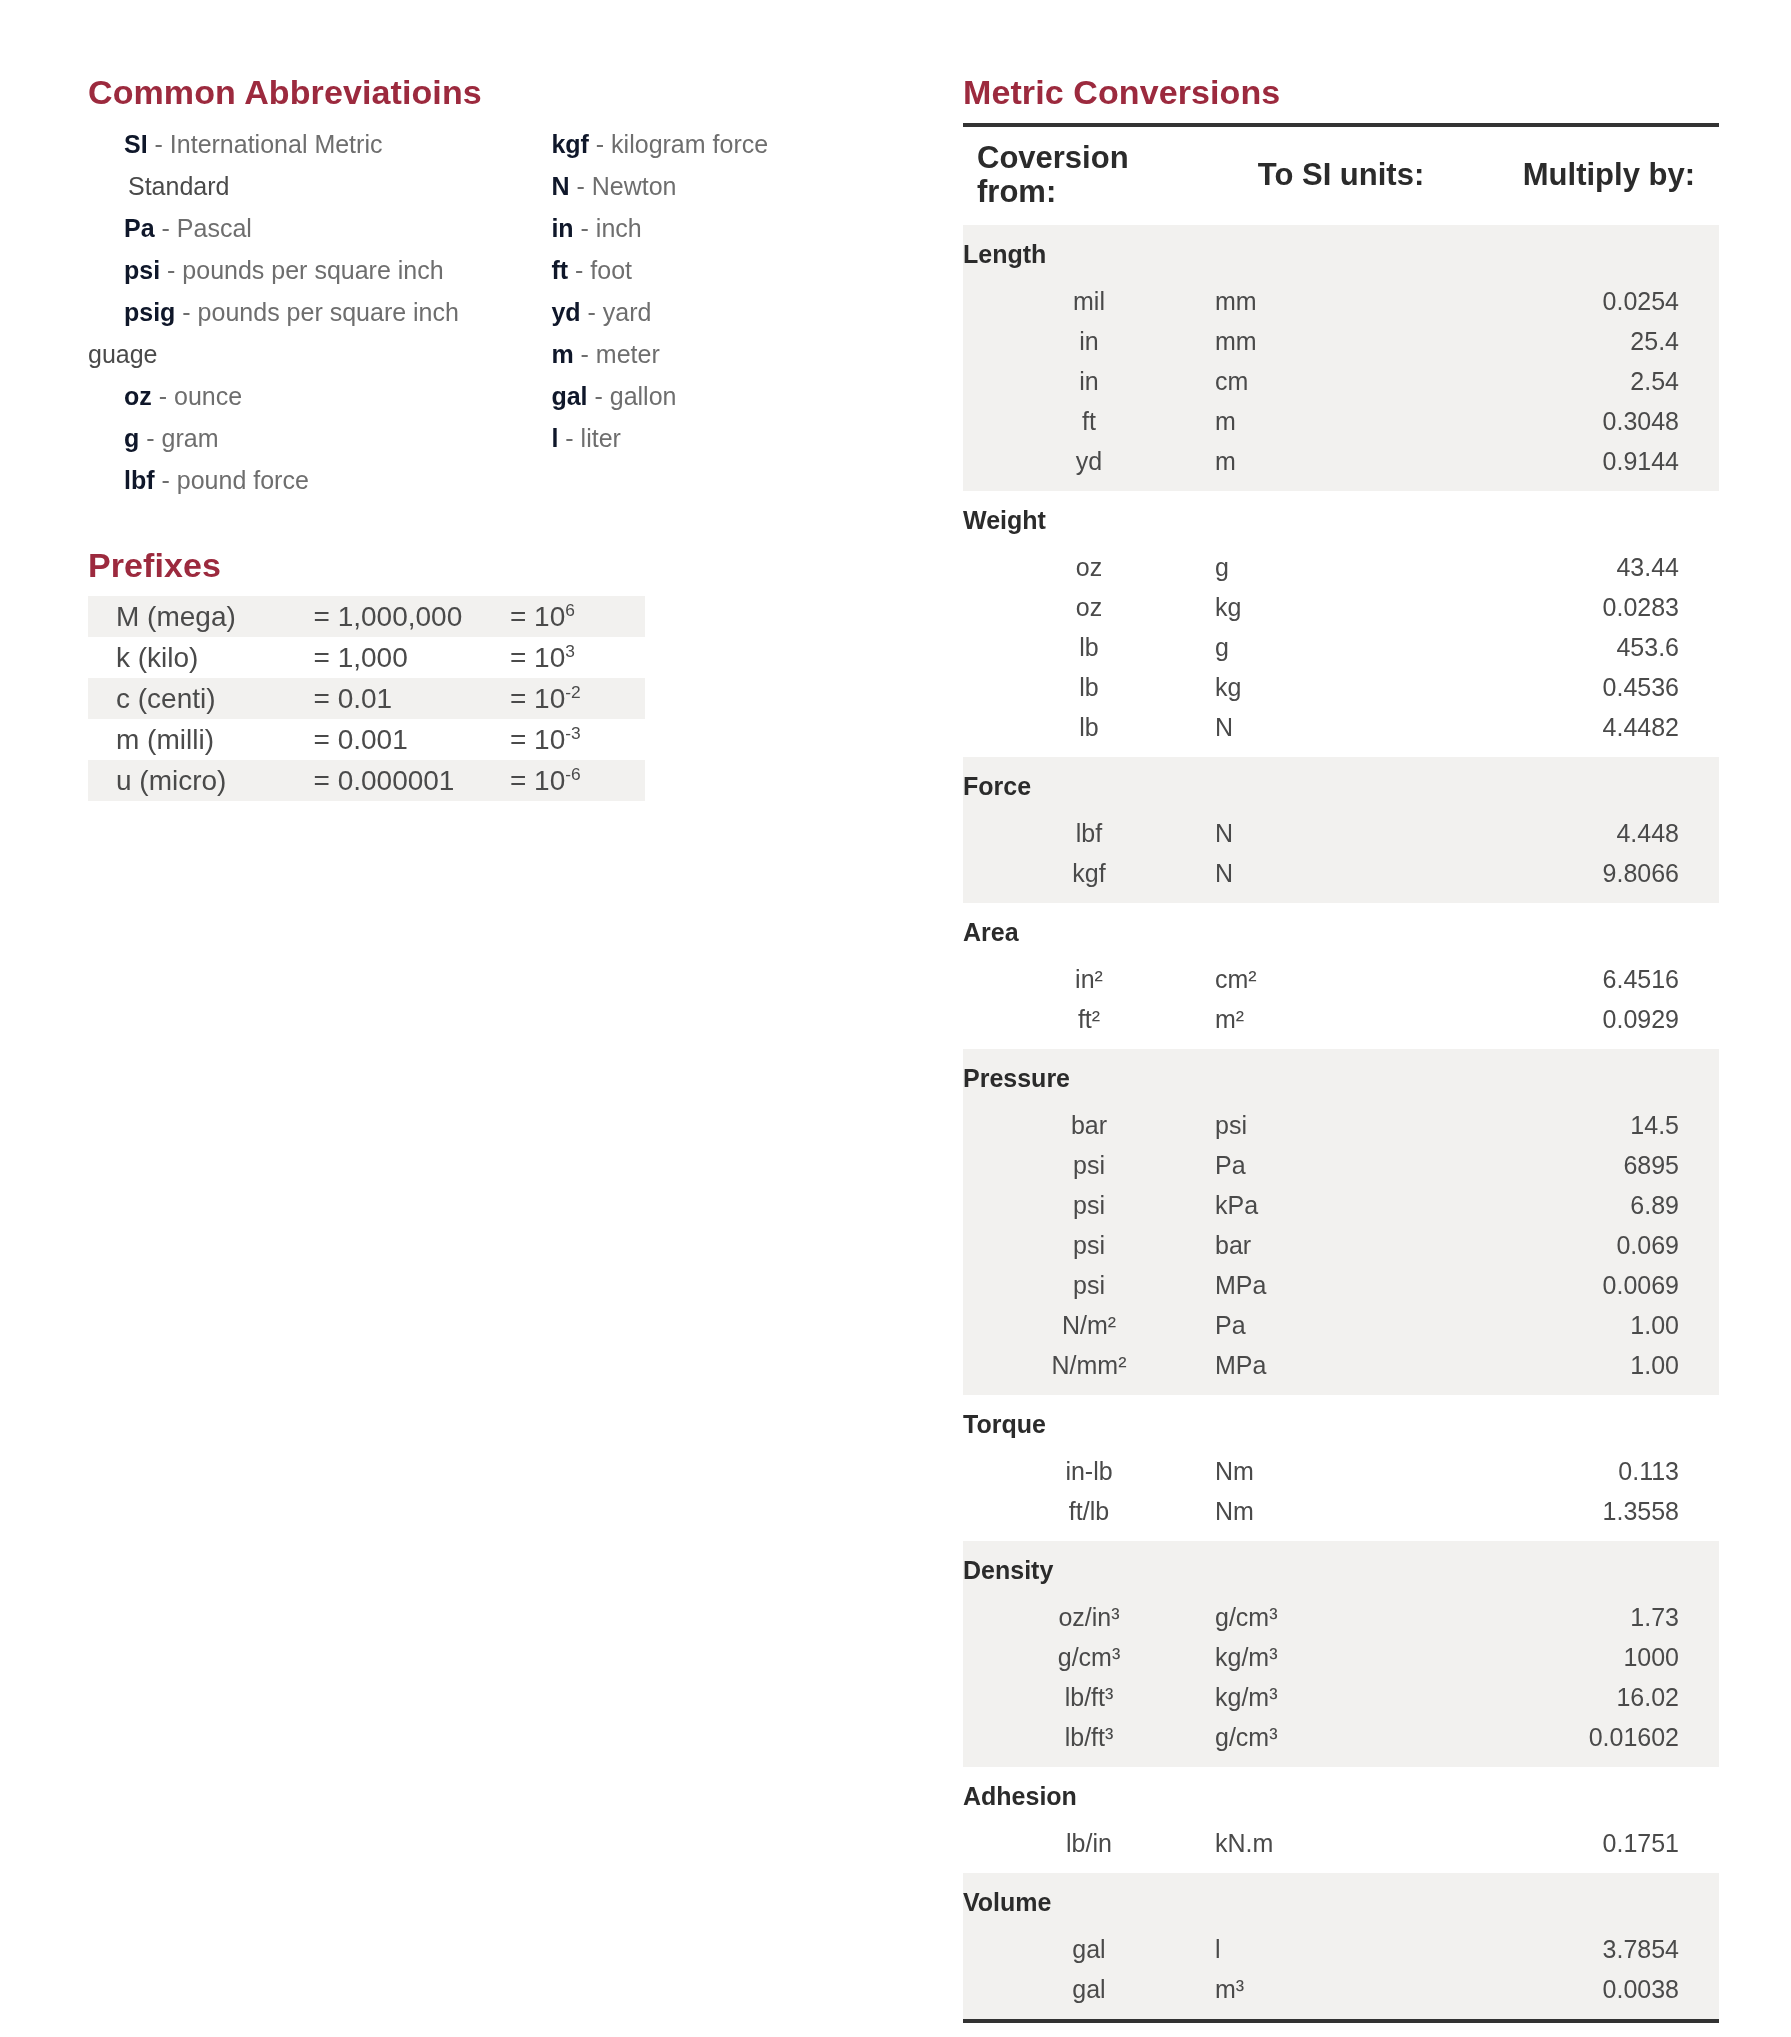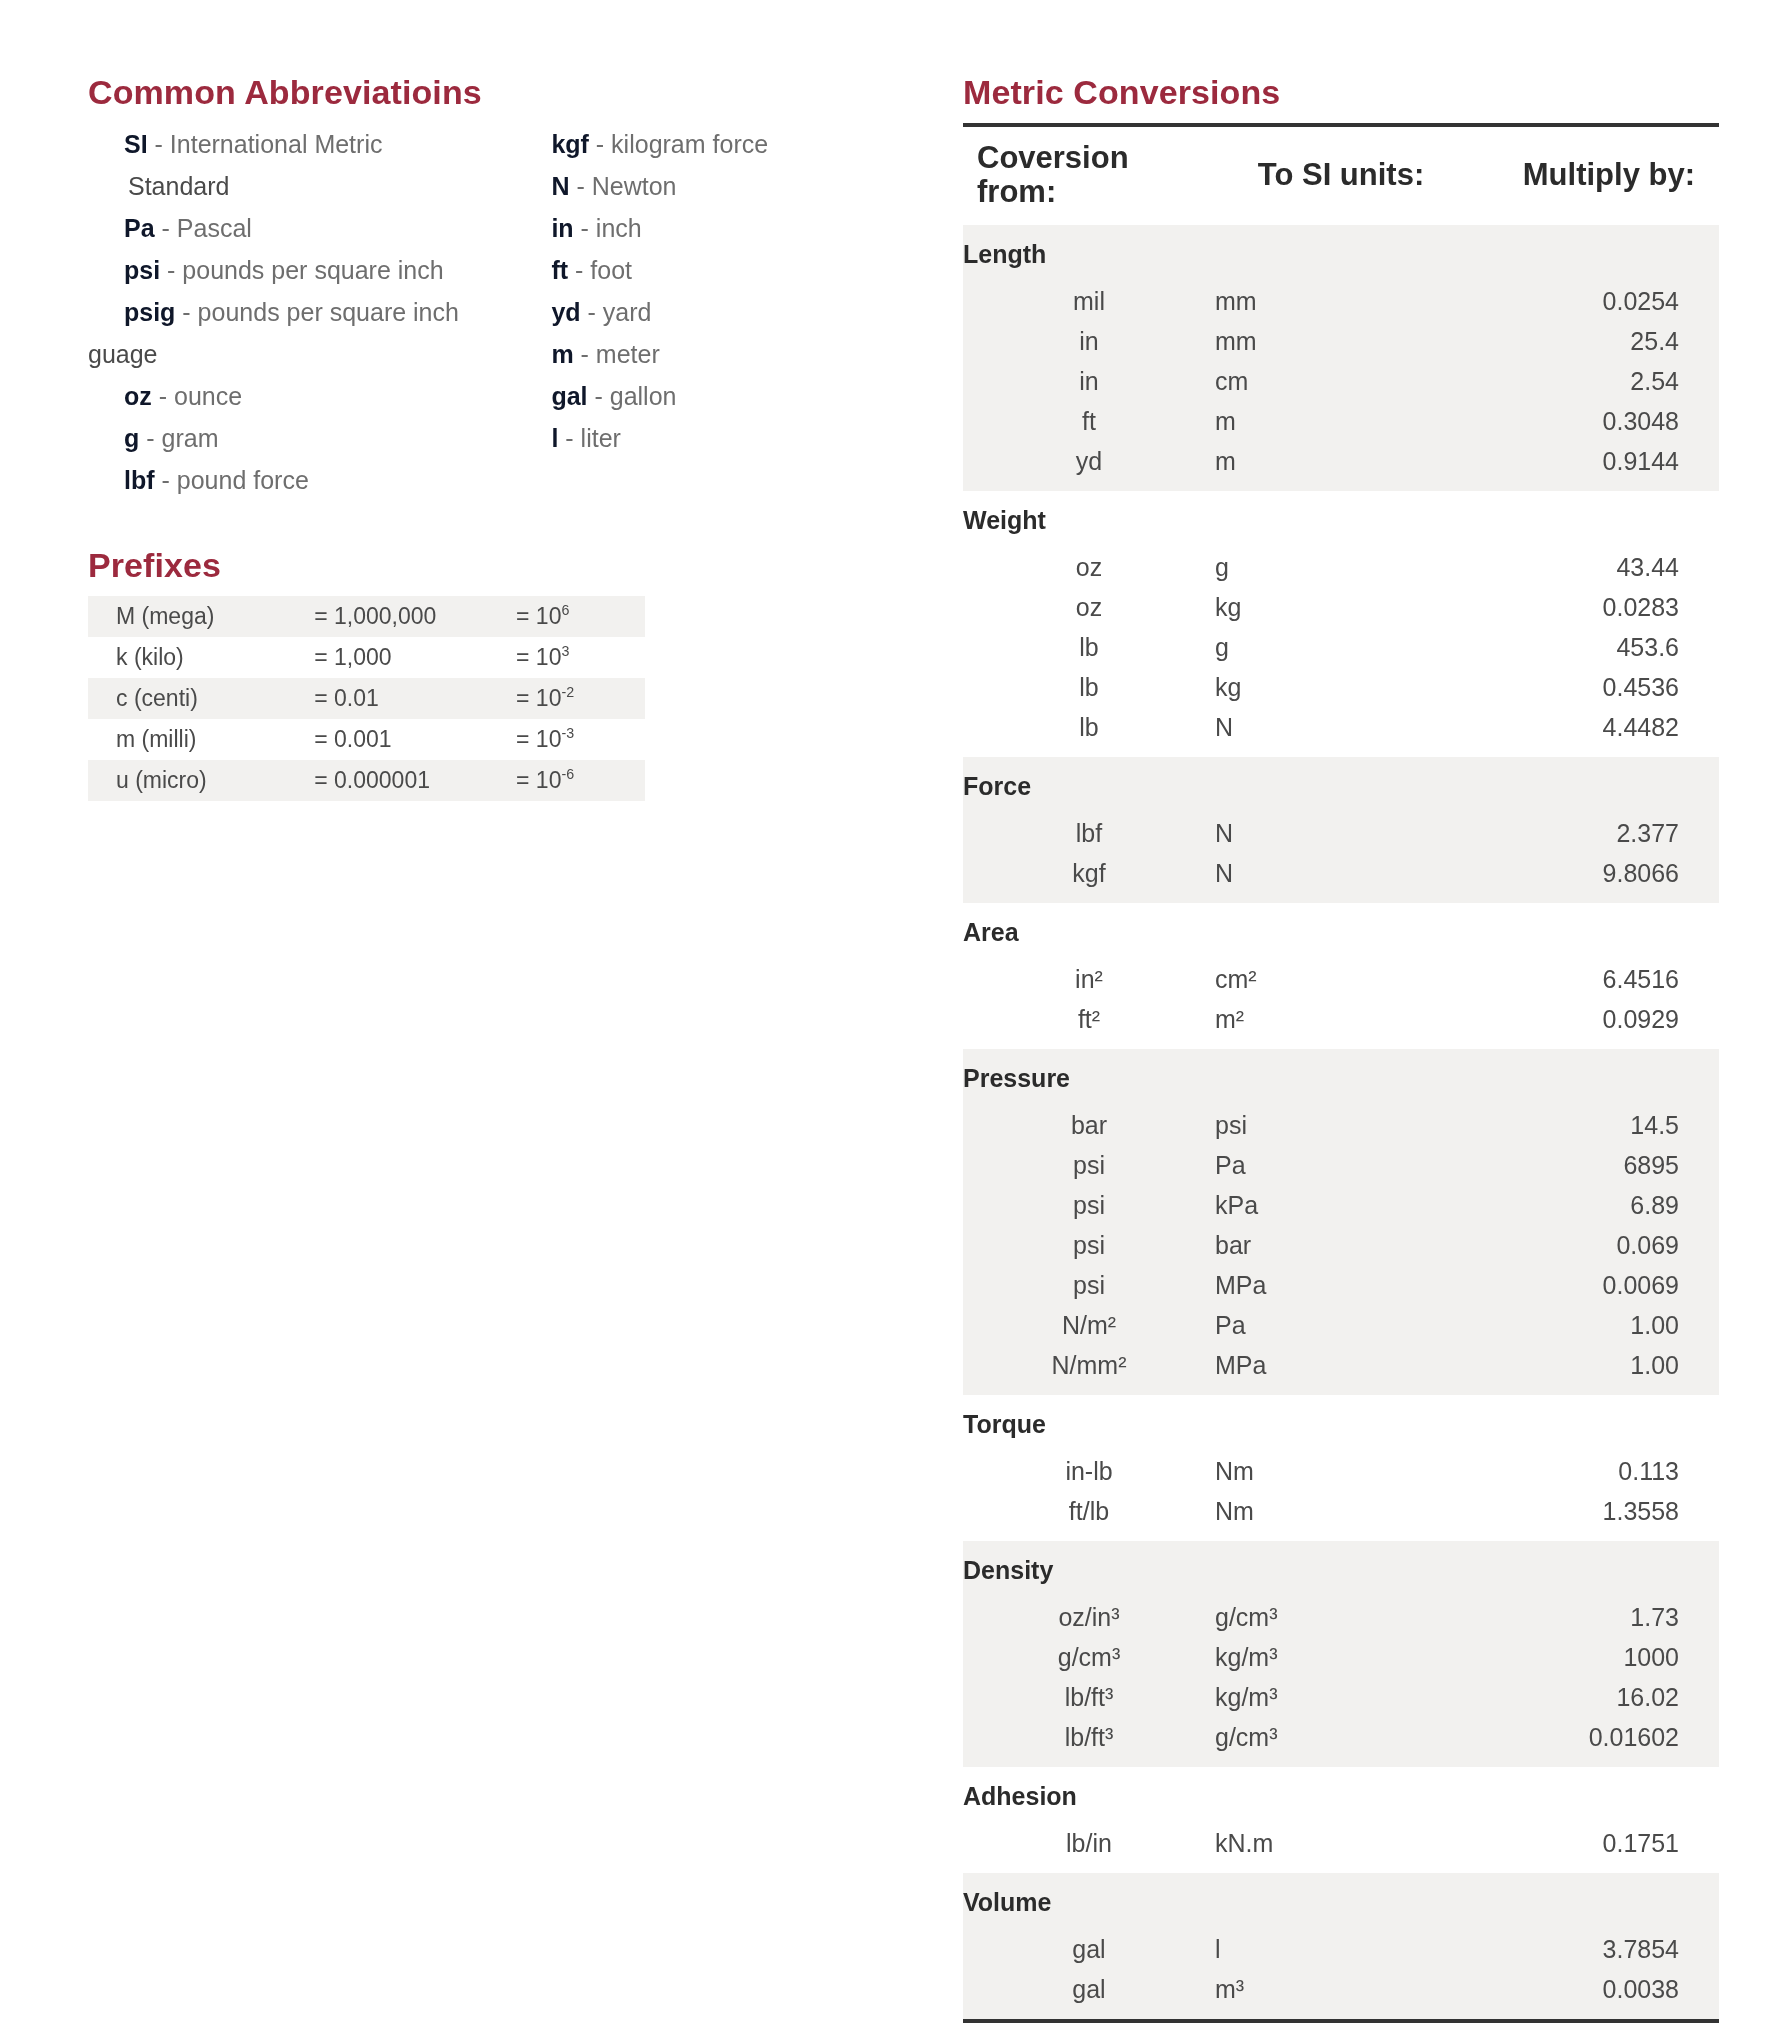--- a/index.html
+++ b/index.html
@@ -74,23 +74,23 @@
     left: 88px;
     top: 545px;
     width: 597px;
   }
   .prefix-table {
     border-collapse: collapse;
     width: 557px;
     margin-top: 8px;
   }
   .prefix-table td {
-    font-size: 23px;
+    font-size: 28px;
     color: #4a4a4a;
-    padding: 2px 18px;
+    padding: 2px 6px;
     line-height: 37px;
     vertical-align: baseline;
   }
   .prefix-table tr.shaded td {
     background: #f2f1ef;
   }
   .pf-name  { width: 209px; padding-left: 28px !important; }
   .pf-value { width: 199px; }
   .pf-exp   { width: 149px; }
   sup { font-size: 0.62em; vertical-align: super; line-height: 0; }
@@ -292,21 +292,21 @@
           </tr>
           <tr class="spacer-row band-plain">
             <td colspan="3"></td>
           </tr>
           <tr class="cat band-shaded">
             <td colspan="3">Force</td>
           </tr>
           <tr class="row band-shaded">
             <td class="v-from">lbf</td>
             <td class="v-to">N</td>
-            <td class="v-mul">2.377</td>
+            <td class="v-mul">4.448</td>
           </tr>
           <tr class="row band-shaded">
             <td class="v-from">kgf</td>
             <td class="v-to">N</td>
             <td class="v-mul">9.8066</td>
           </tr>
           <tr class="spacer-row band-shaded">
             <td colspan="3"></td>
           </tr>
           <tr class="cat band-plain">

